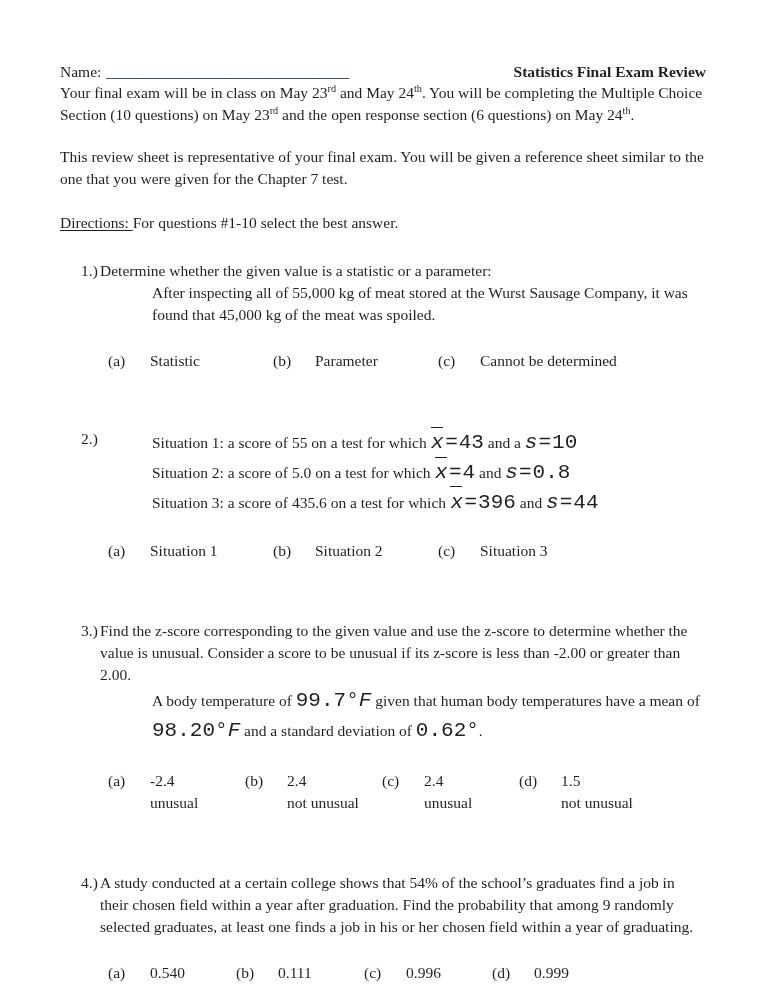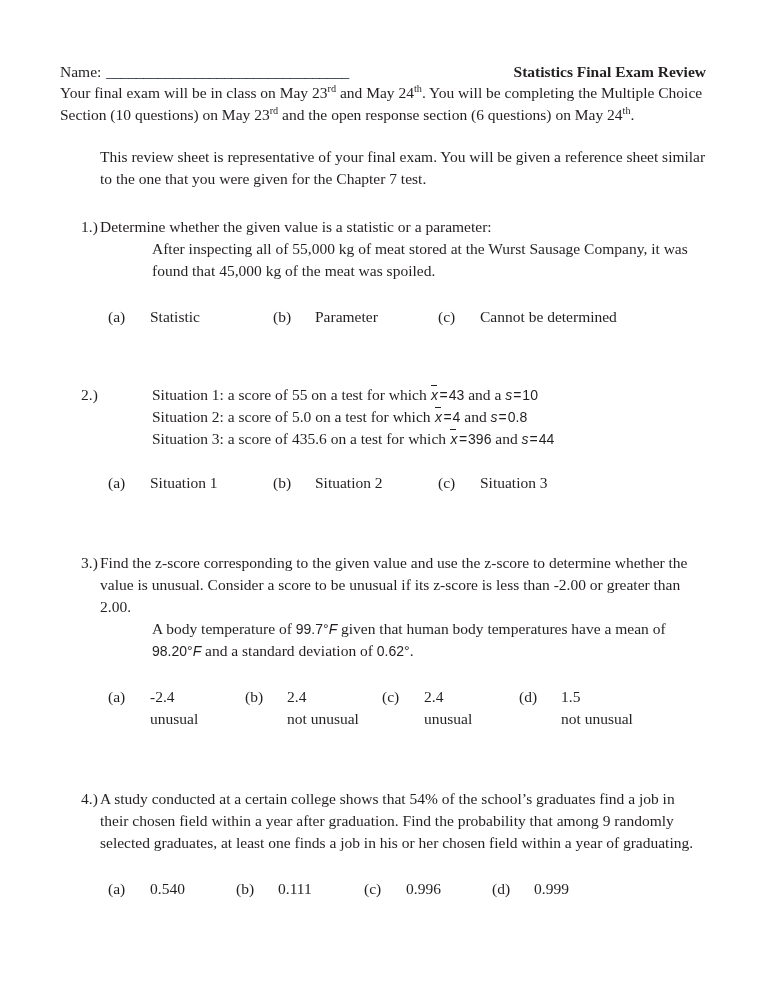--- a/index.html
+++ b/index.html
@@ -46,21 +46,21 @@
   .doc-title { white-space: nowrap; font-weight: bold; }
 
   
   .para {
     font-size: 15.5px;
     line-height: 1.42;
     text-align: left;
     margin: 0;
   }
   .para-intro { max-width: 648px; }
-  .para-review { margin-top: 20px; max-width: 648px; margin-left: 40px; }
+  .para-review { margin-top: 20px; max-width: 648px; }
   .para-directions { margin-top: 22px; }
 
   .u-underline {
     text-decoration: underline;
     text-underline-offset: 2px;
   }
   sup {
     font-size: 0.66em;
     vertical-align: super;
     line-height: 0;
@@ -121,22 +121,22 @@
     white-space: pre-line;
   }
 
   .choices-q1 { margin-top: 24px; }
   .choices-q2 { margin-top: 22px; }
   .choices-q3 { margin-top: 24px; }
   .choices-q4b { margin-top: 24px; }
 
   
   .math {
-    font-family: Liberation Sans, sans-serif;
-    font-size: 14px;
+    font-family: Liberation Mono, monospace;
+    font-size: 21px;
     white-space: nowrap;
   }
   .mvar {
     font-style: italic;
   }
   .mbar {
     position: relative;
     display: inline-block;
     font-style: italic;
     padding: 0 0.5px;
@@ -162,20 +162,21 @@
       <span class="name-label">Name:</span>
       <span class="name-rule">_________________________________</span>
     </div>
     <div class="doc-title">Statistics Final Exam Review</div>
   </div>
 
   <p class="para para-intro"><span>Your final exam will be in class on May 23</span><sup>rd</sup><span> and May 24</span><sup>th</sup><span>.  You will be completing the Multiple Choice Section (10 questions) on May 23</span><sup>rd</sup><span> and the open response section (6 questions) on May 24</span><sup>th</sup><span>.</span></p>
 
   <p class="para para-review">This review sheet is representative of your final exam.  You will be given a reference sheet similar to the one that you were given for the Chapter 7 test.</p>
 
+  <p class="para para-directions"><span class="u-underline">Directions: </span><span> For questions #1-10 select the best answer.</span></p>
 
   <div class="question q1">
     <div class="q-body">
       <span class="q-num">1.)</span>
       <p class="q-stem">Determine whether the given value is a statistic or a parameter:</p>
       <p class="q-sub">After inspecting all of 55,000 kg of meat stored at the Wurst Sausage Company, it was found that 45,000 kg of the meat was spoiled.</p>
     </div>
     <div class="choices choices-3 choices-q1">
       <div class="choice">
         <span class="choice-letter">(a)</span>

